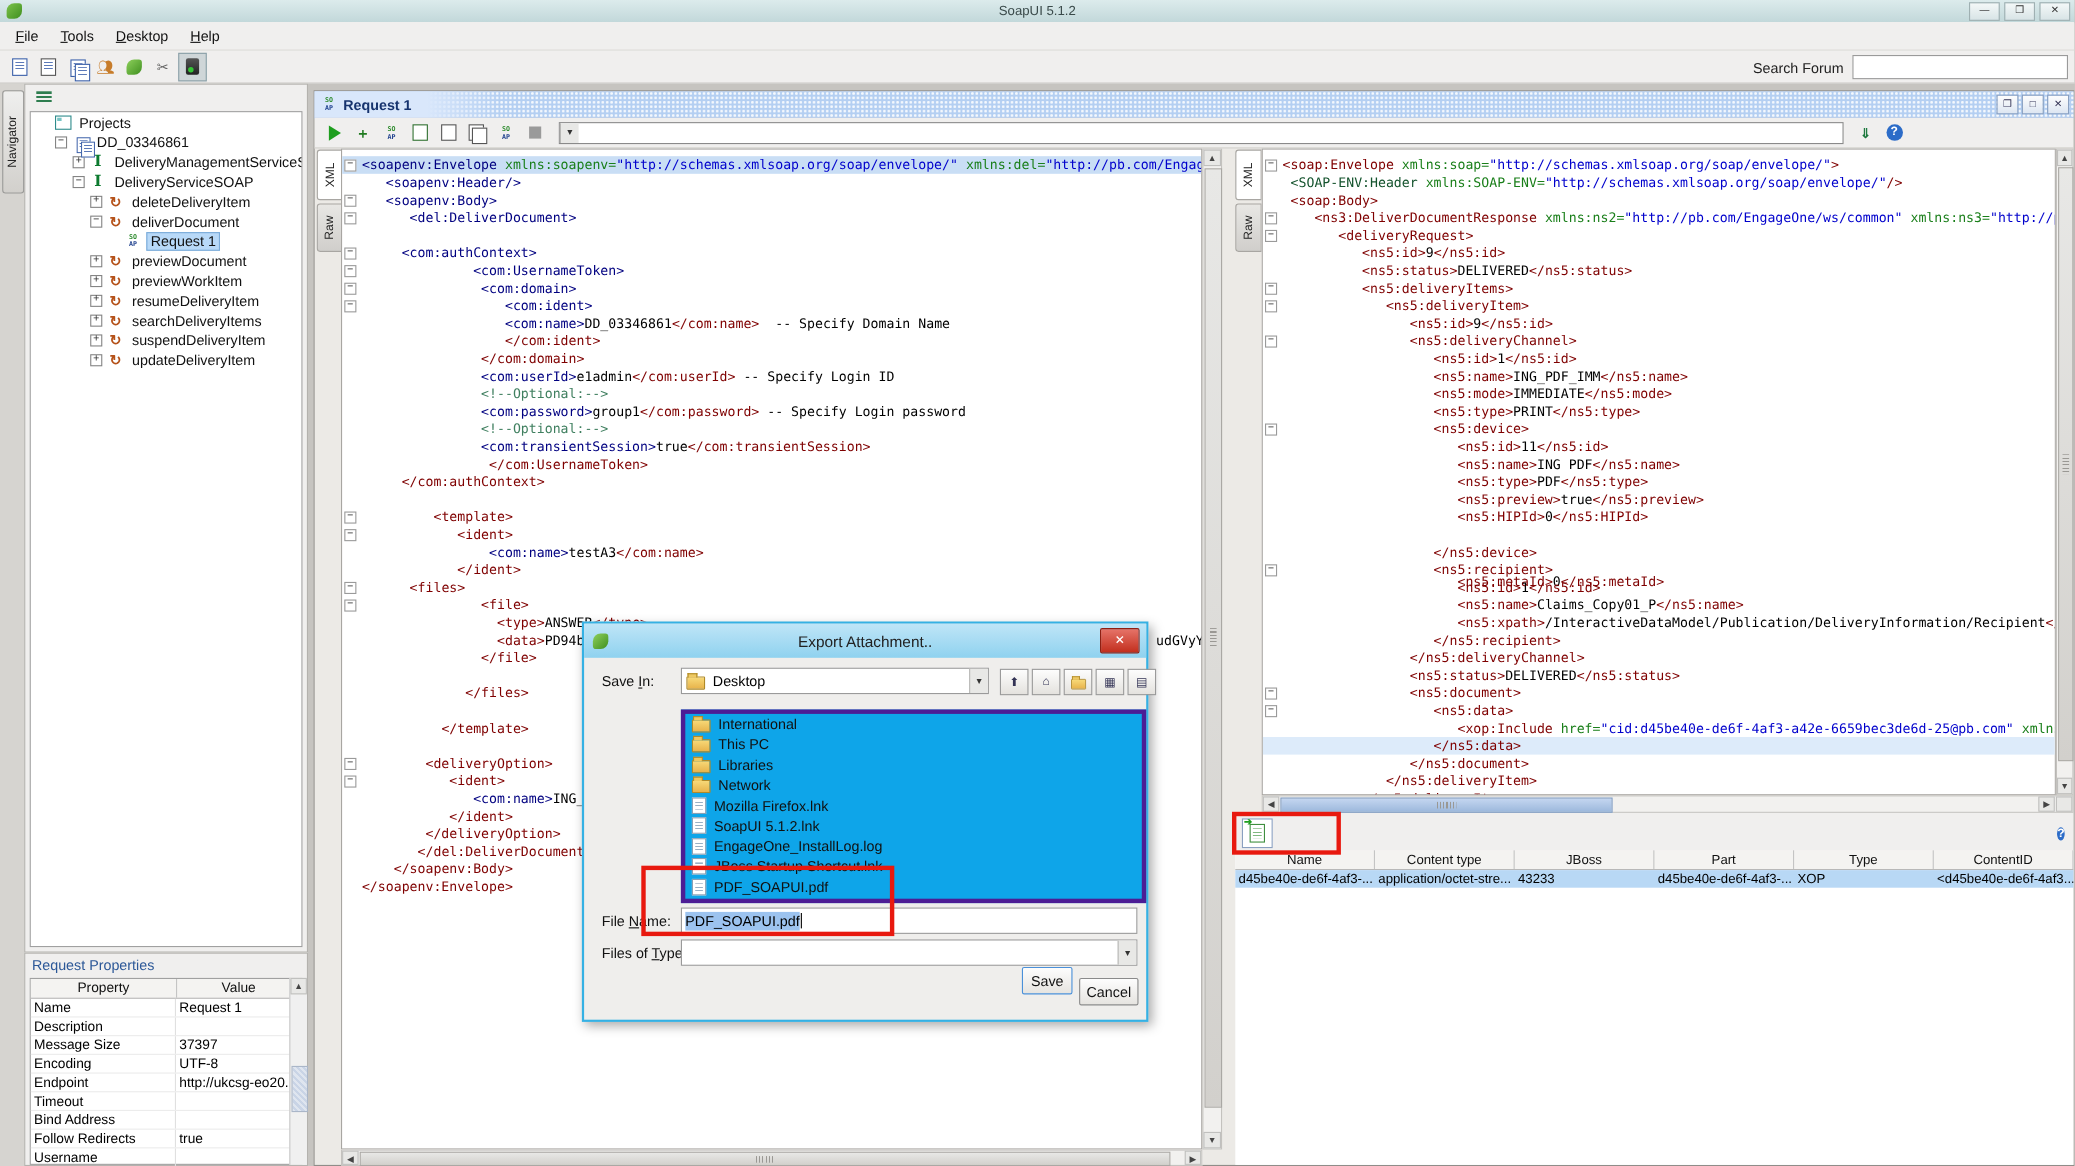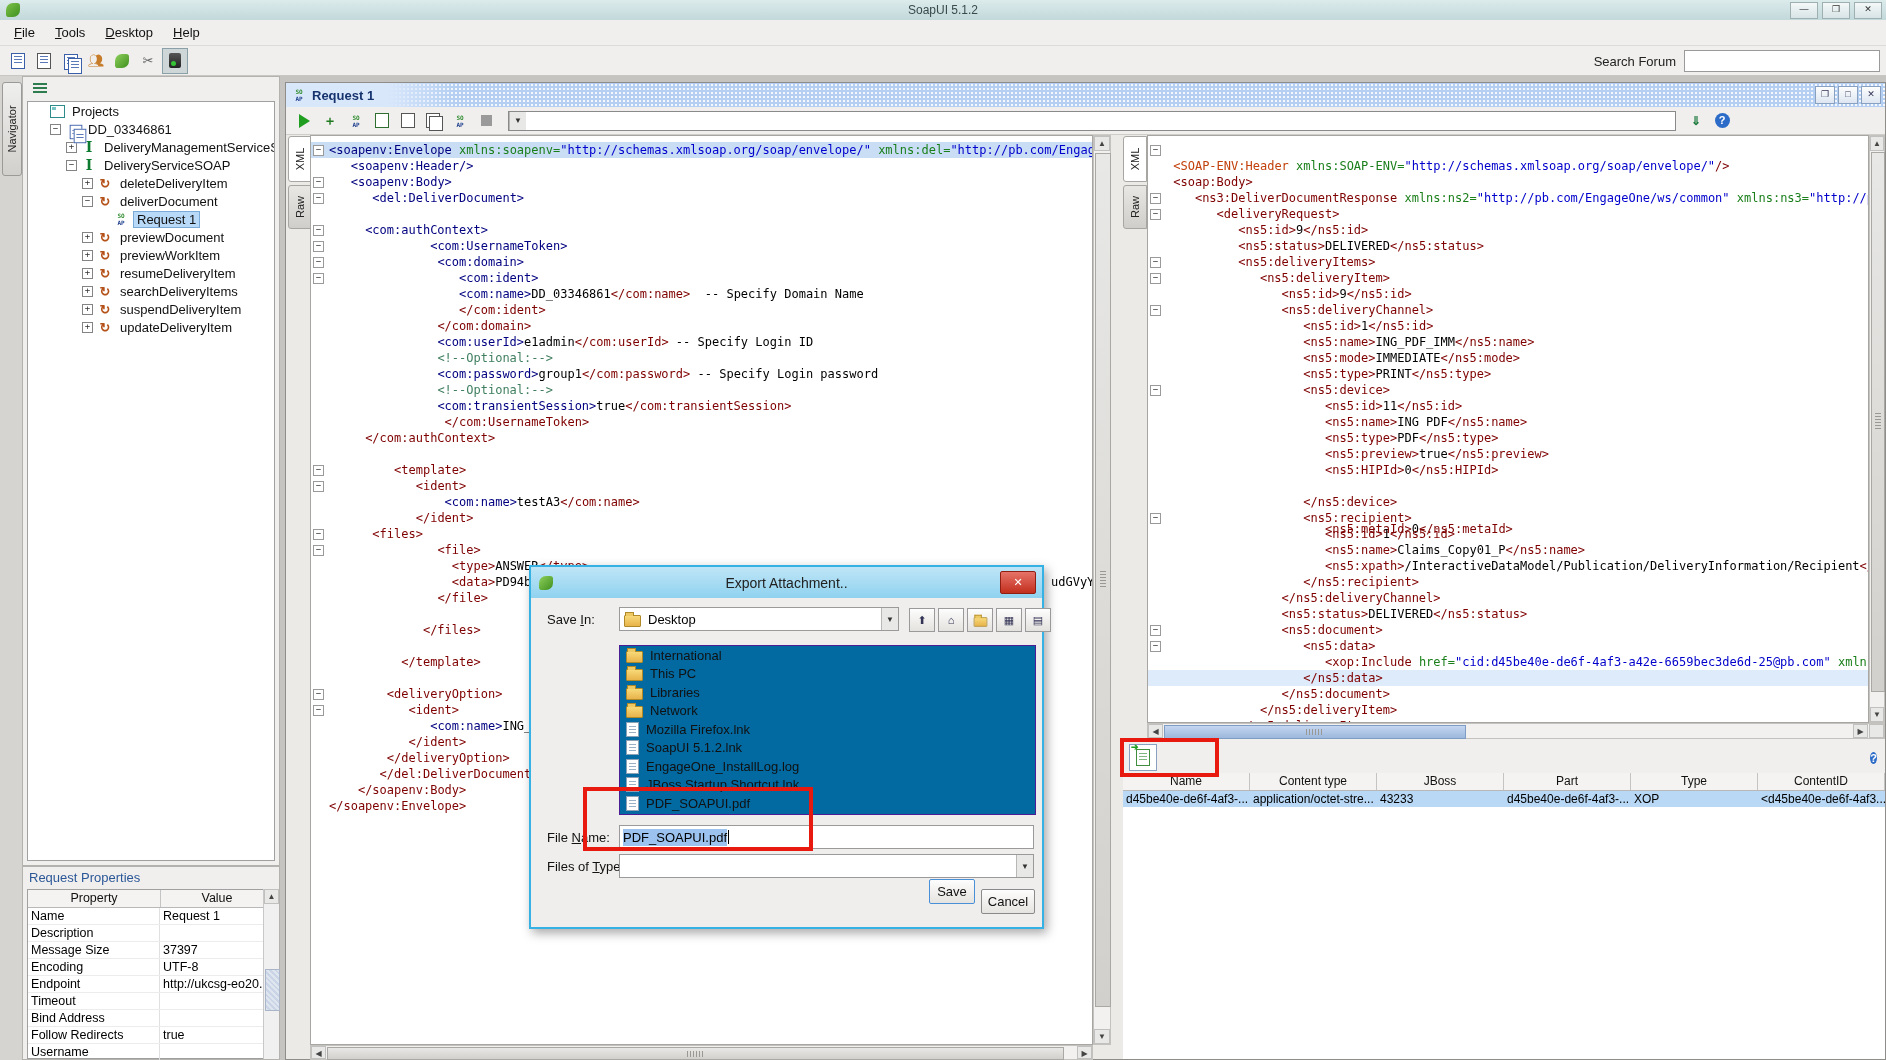--- a/index.html
+++ b/index.html
@@ -126,21 +126,21 @@
   .dlg-title .dtext{position:absolute;left:0;right:0;text-align:center;font-size:14px;color:#222;}
   .dlg-close{position:absolute;right:6px;top:4px;width:34px;height:21px;background:linear-gradient(#e67368,#c22f1e);border:1px solid #8f1f12;color:#fff;font-size:11px;text-align:center;line-height:20px;border-radius:2px;z-index:2;}
   .dlg-row{position:absolute;display:flex;align-items:center;font-size:13px;color:#111;}
   .dlg-label u{text-decoration:underline;}
   .dcombo{display:flex;align-items:center;background:#fff;border:1px solid #9a9a9a;box-sizing:border-box;height:24px;}
   .small-btn{width:24px;height:22px;border:1px solid #9a9a9a;background:linear-gradient(#fdfdfd,#e4e2de);display:flex;align-items:center;justify-content:center;margin-left:3px;position:relative;font-size:11px;color:#335;}
   .icon-folder{width:15px;height:10px;background:linear-gradient(#f7d978,#e8b34b);border:1px solid #b08a28;border-radius:1px;position:relative;margin-top:3px;flex:none;}
   .icon-folder::before{content:"";position:absolute;top:-4px;left:0;width:7px;height:3px;background:#eec963;border:1px solid #b08a28;border-bottom:none;}
   .icon-file{width:11px;height:13px;background:#fff;border:1px solid #8aa0b4;position:relative;flex:none;}
   .icon-file::before{content:"";position:absolute;left:2px;top:3px;right:2px;height:7px;background:repeating-linear-gradient(#9ab0c4 0 1px,transparent 1px 3px);}
-  .file-list{position:absolute;left:88px;top:78px;width:415px;height:168px;background:#0369a1;border:1px solid #4c1d95;overflow:hidden;}
+  .file-list{position:absolute;left:88px;top:78px;width:415px;height:168px;background:#0ea5e9;border:4px solid #4c1d95;overflow:hidden;}
   .fl-item{height:18.5px;display:flex;align-items:center;gap:7px;padding-left:6px;font-size:13px;color:#111;}
   .dlg-input{background:#fff;border:1px solid #9a9a9a;height:24px;box-sizing:border-box;display:flex;align-items:center;padding-left:3px;font-size:13px;}
   .seltext{background:#9cc3ef;padding:1px 0;}
   .caret{display:inline-block;width:1px;height:14px;background:#000;margin-left:1px;}
   .dlg-btn{border:1px solid #8a8a8a;background:linear-gradient(#fdfdfd,#e6e4e0);border-radius:2px;font-size:13px;text-align:center;color:#111;position:absolute;height:25px;line-height:23px;box-sizing:border-box;}
   .dlg-btn.primary{border:1px solid #4a90d9;}
 
   
   .redbox{border:4px solid #e8190f;z-index:100;}
 </style>
@@ -492,21 +492,22 @@
     <div class="abs" style="left:837px;top:53px;width:24px;height:200px;" id="resp-tabs">
         <div class="vtab sel" style="height: 44px;">
           <span>XML</span>
         </div>
         <div class="vtab" style="height: 42px;">
           <span>Raw</span>
         </div>
       </div>
 
     <div class="abs editor" id="resp-editor" style="left:861px;top:52px;width:722px;height:588px;">
-        <div class="xline" style="top: 22px;"><span style="color: rgb(0, 0, 0);"> </span><span style="color: #c2410c;">&lt;SOAP-ENV:Header</span><span> </span><span style="color: rgb(26, 127, 26);">xmlns:SOAP-ENV=</span><span style="color: rgb(0, 0, 204);">"http://schemas.xmlsoap.org/soap/envelope/"</span><span style="color: rgb(127, 0, 0);">/&gt;</span></div>
+        <div class="xline" style="top: 6px;"><span style="color: rgb(127, 0, 0);">&lt;soap:Envelope</span><span> </span><span style="color: rgb(26, 127, 26);">xmlns:soap=</span><span style="color: rgb(0, 0, 204);">"http://schemas.xmlsoap.org/soap/envelope/"</span><span style="color: rgb(127, 0, 0);">&gt;</span></div>
+        <div class="xline" style="top: 22px;"><span style="color: rgb(0, 0, 0);"> </span><span style="color: #14532d;">&lt;SOAP-ENV:Header</span><span> </span><span style="color: rgb(26, 127, 26);">xmlns:SOAP-ENV=</span><span style="color: rgb(0, 0, 204);">"http://schemas.xmlsoap.org/soap/envelope/"</span><span style="color: rgb(127, 0, 0);">/&gt;</span></div>
         <div class="xline" style="top: 38px;"><span style="color: rgb(0, 0, 0);"> </span><span style="color: rgb(127, 0, 0);">&lt;soap:Body</span><span style="color: rgb(127, 0, 0);">&gt;</span></div>
         <div class="xline" style="top: 54px;"><span style="color: rgb(0, 0, 0);">    </span><span style="color: rgb(127, 0, 0);">&lt;ns3:DeliverDocumentResponse</span><span> </span><span style="color: rgb(26, 127, 26);">xmlns:ns2=</span><span style="color: rgb(0, 0, 204);">"http://pb.com/EngageOne/ws/common"</span><span> </span><span style="color: rgb(26, 127, 26);">xmlns:ns3=</span><span style="color: rgb(0, 0, 204);">"http://pb</span></div>
         <div class="xline" style="top: 70px;"><span style="color: rgb(0, 0, 0);">       </span><span style="color: rgb(127, 0, 0);">&lt;deliveryRequest</span><span style="color: rgb(127, 0, 0);">&gt;</span></div>
         <div class="xline" style="top: 86px;"><span style="color: rgb(0, 0, 0);">          </span><span style="color: rgb(127, 0, 0);">&lt;ns5:id</span><span style="color: rgb(127, 0, 0);">&gt;</span><span style="color: rgb(0, 0, 0);">9</span><span style="color: rgb(127, 0, 0);">&lt;/ns5:id</span><span style="color: rgb(127, 0, 0);">&gt;</span></div>
         <div class="xline" style="top: 102px;"><span style="color: rgb(0, 0, 0);">          </span><span style="color: rgb(127, 0, 0);">&lt;ns5:status</span><span style="color: rgb(127, 0, 0);">&gt;</span><span style="color: rgb(0, 0, 0);">DELIVERED</span><span style="color: rgb(127, 0, 0);">&lt;/ns5:status</span><span style="color: rgb(127, 0, 0);">&gt;</span></div>
         <div class="xline" style="top: 118px;"><span style="color: rgb(0, 0, 0);">          </span><span style="color: rgb(127, 0, 0);">&lt;ns5:deliveryItems</span><span style="color: rgb(127, 0, 0);">&gt;</span></div>
         <div class="xline" style="top: 134px;"><span style="color: rgb(0, 0, 0);">             </span><span style="color: rgb(127, 0, 0);">&lt;ns5:deliveryItem</span><span style="color: rgb(127, 0, 0);">&gt;</span></div>
         <div class="xline" style="top: 150px;"><span style="color: rgb(0, 0, 0);">                </span><span style="color: rgb(127, 0, 0);">&lt;ns5:id</span><span style="color: rgb(127, 0, 0);">&gt;</span><span style="color: rgb(0, 0, 0);">9</span><span style="color: rgb(127, 0, 0);">&lt;/ns5:id</span><span style="color: rgb(127, 0, 0);">&gt;</span></div>
         <div class="xline" style="top: 166px;"><span style="color: rgb(0, 0, 0);">                </span><span style="color: rgb(127, 0, 0);">&lt;ns5:deliveryChannel</span><span style="color: rgb(127, 0, 0);">&gt;</span></div>
         <div class="xline" style="top: 182px;"><span style="color: rgb(0, 0, 0);">                   </span><span style="color: rgb(127, 0, 0);">&lt;ns5:id</span><span style="color: rgb(127, 0, 0);">&gt;</span><span style="color: rgb(0, 0, 0);">1</span><span style="color: rgb(127, 0, 0);">&lt;/ns5:id</span><span style="color: rgb(127, 0, 0);">&gt;</span></div>

